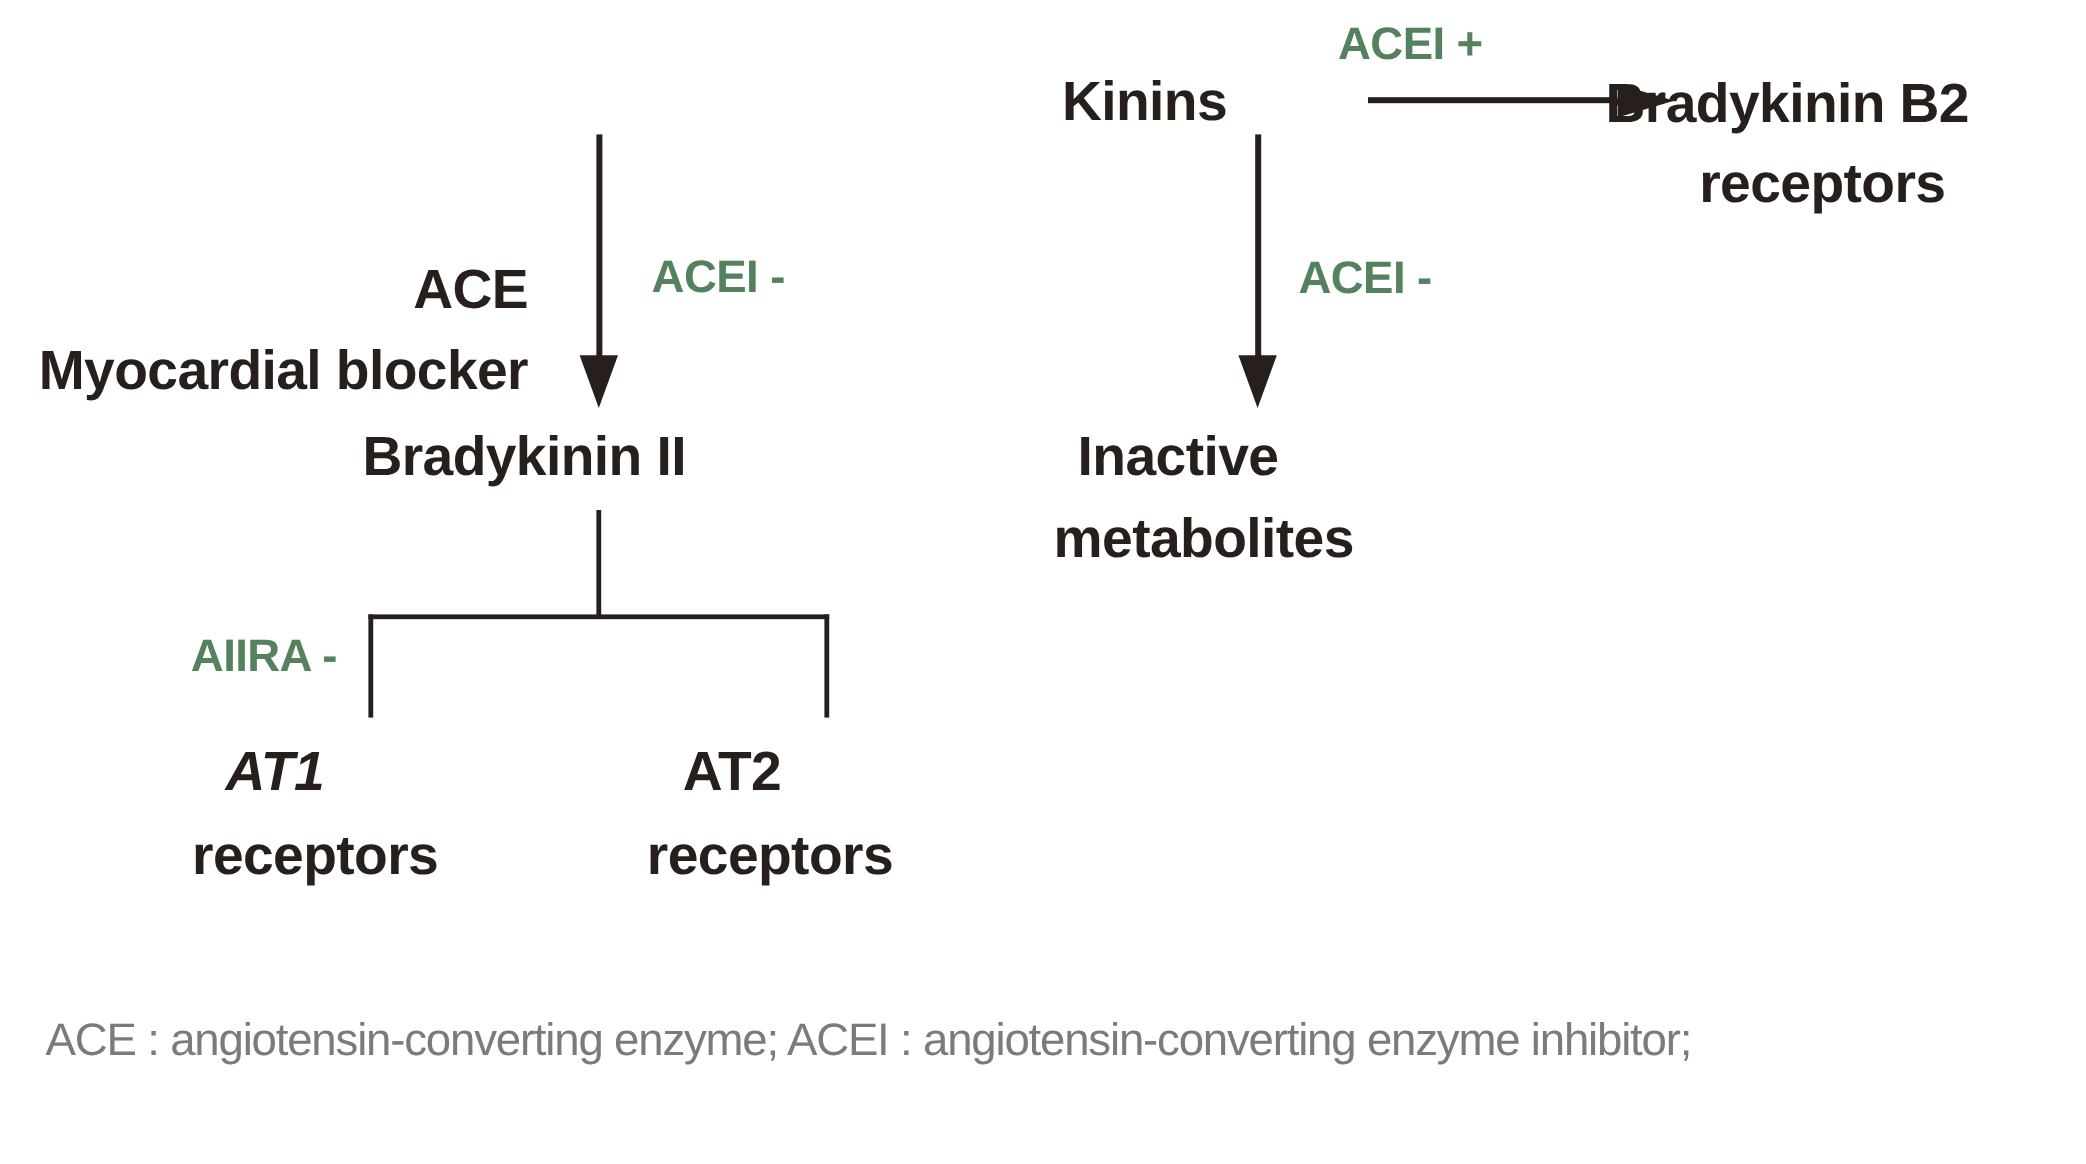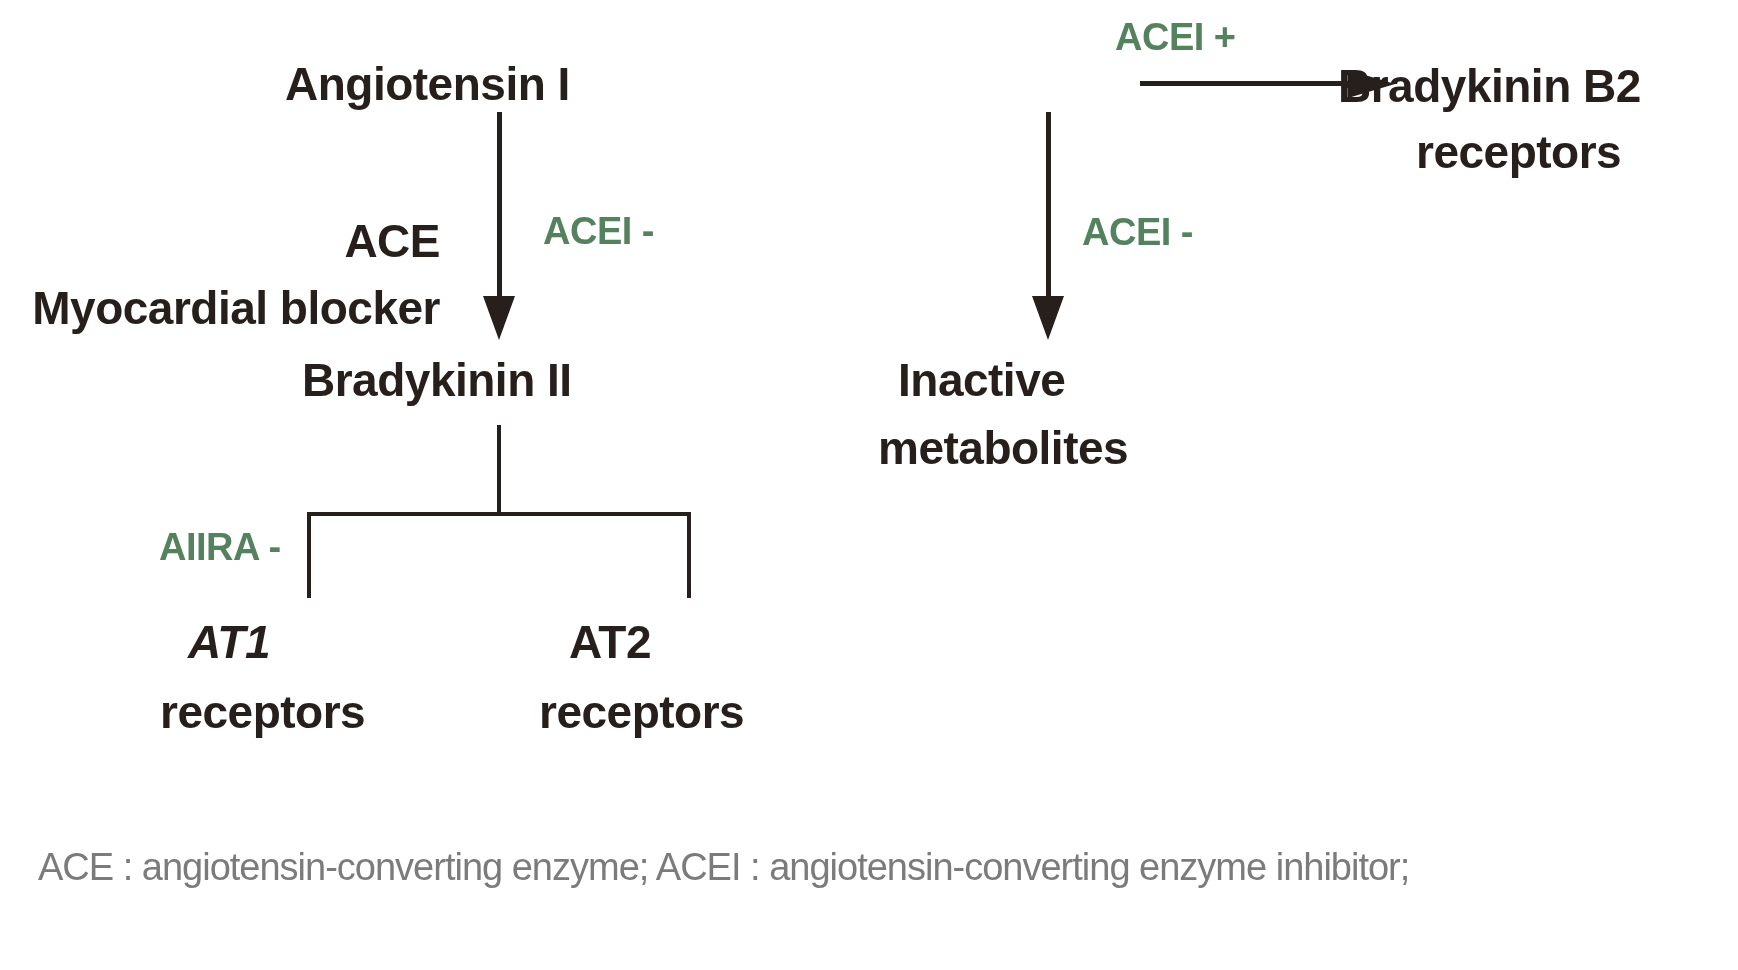--- a/index.html
+++ b/index.html
@@ -57,21 +57,20 @@
     font-weight:normal;
     letter-spacing:-1px;
     white-space:nowrap;
   }
 </style>
 </head>
 <body>
 
 <div class="canvas">
 
-  <div class="lbl center" style="left:285px;top:60px;width:400px;">Angiotensin I</div>
 
   <div class="line" style="left:497px;top:112px;width:5px;height:186px;"></div>
   <div class="head-down" style="left:483px;top:296px;"></div>
 
   <div class="lbl right" style="left:0px;top:174px;width:440px;line-height:67px;margin-top:34px;">
     <div>ACE</div>
     <div>Myocardial blocker</div>
   </div>
 
   <div class="lbl green" style="left:543px;top:212px;">ACEI -</div>
@@ -84,20 +83,21 @@
   <div class="line" style="left:687px;top:512px;width:4px;height:86px;"></div>
 
   <div class="lbl green" style="left:159px;top:528px;">AIIRA -</div>
 
   <div class="lbl center" style="left:188px;top:618px;width:240px;font-style:italic;">AT1</div>
   <div class="lbl center" style="left:160px;top:688px;width:300px;">receptors</div>
 
   <div class="lbl center" style="left:569px;top:618px;width:240px;">AT2</div>
   <div class="lbl center" style="left:539px;top:688px;width:300px;">receptors</div>
 
+  <div class="lbl center" style="left:885px;top:60px;width:300px;">Kinins</div>
 
   <div class="lbl green center" style="left:1115px;top:18px;width:300px;">ACEI +</div>
 
   <div class="line" style="left:1140px;top:81px;width:208px;height:5px;"></div>
   <div class="head-right" style="left:1348px;top:70px;"></div>
 
   <div class="lbl center" style="left:1338px;top:62px;width:460px;">Bradykinin B2</div>
   <div class="lbl center" style="left:1416px;top:128px;width:300px;">receptors</div>
 
   <div class="line" style="left:1046px;top:112px;width:5px;height:186px;"></div>

